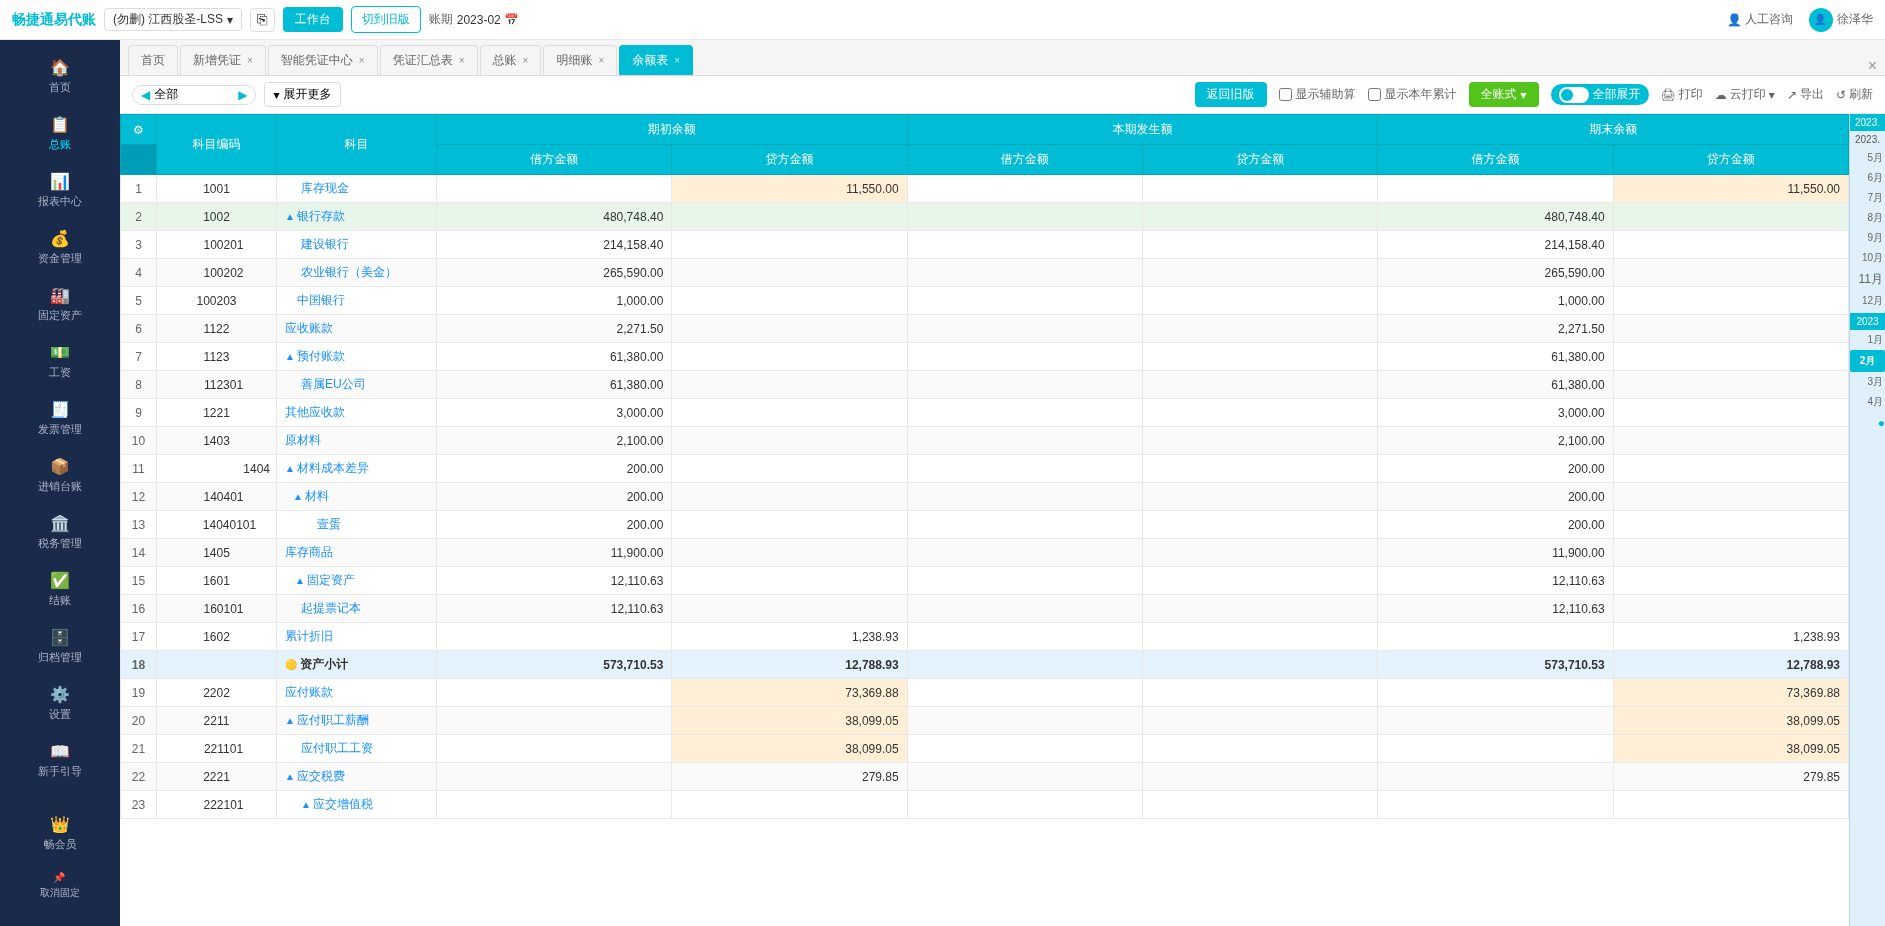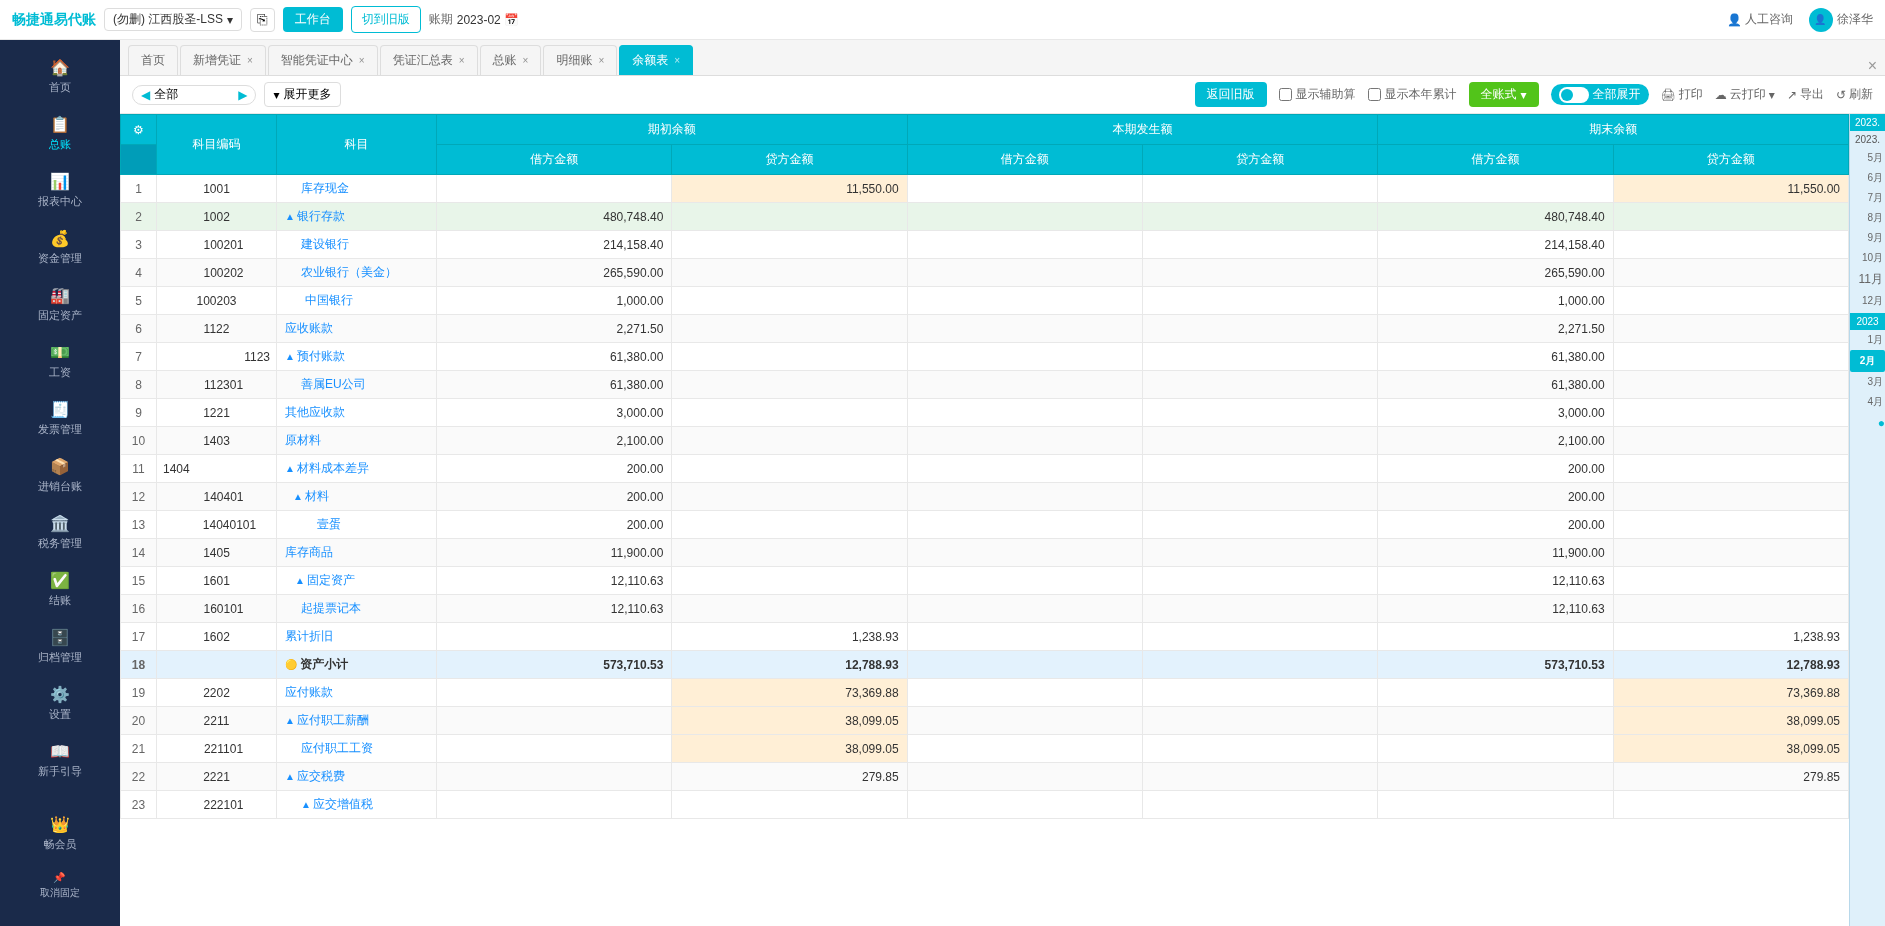--- a/index.html
+++ b/index.html
@@ -315,42 +315,42 @@
                     <td class="amount-cell" style="text-align: right; padding-right: 8px;">265,590.00</td>
                     <td class="amount-cell" style="text-align: right; padding-right: 8px;"></td>
                     <td class="amount-cell" style="text-align: right; padding-right: 8px;"></td>
                     <td class="amount-cell" style="text-align: right; padding-right: 8px;"></td>
                     <td class="amount-cell" style="text-align: right; padding-right: 8px;">265,590.00</td>
                     <td class="amount-cell" style="text-align: right; padding-right: 8px;"></td>
                   </tr>
                   <tr>
                     <td style="text-align: center; color: rgb(102, 102, 102);">5</td>
                     <td style="text-align: center; ">100203</td>
-                    <td class="name-col" style="padding-left: 28px;"><a href="#">中国银行</a></td>
+                    <td class="name-col" style="padding-left: 20px;"><a href="#">中国银行</a></td>
                     <td class="amount-cell" style="text-align: right; padding-right: 8px;">1,000.00</td>
                     <td class="amount-cell" style="text-align: right; padding-right: 8px;"></td>
                     <td class="amount-cell" style="text-align: right; padding-right: 8px;"></td>
                     <td class="amount-cell" style="text-align: right; padding-right: 8px;"></td>
                     <td class="amount-cell" style="text-align: right; padding-right: 8px;">1,000.00</td>
                     <td class="amount-cell" style="text-align: right; padding-right: 8px;"></td>
                   </tr>
                   <tr>
                     <td style="text-align: center; color: rgb(102, 102, 102);">6</td>
                     <td style="text-align: center;">1122</td>
                     <td class="name-col" style="padding-left: 8px;"><a href="#">应收账款</a></td>
                     <td class="amount-cell" style="text-align: right; padding-right: 8px;">2,271.50</td>
                     <td class="amount-cell" style="text-align: right; padding-right: 8px;"></td>
                     <td class="amount-cell" style="text-align: right; padding-right: 8px;"></td>
                     <td class="amount-cell" style="text-align: right; padding-right: 8px;"></td>
                     <td class="amount-cell" style="text-align: right; padding-right: 8px;">2,271.50</td>
                     <td class="amount-cell" style="text-align: right; padding-right: 8px;"></td>
                   </tr>
                   <tr>
                     <td style="text-align: center; color: rgb(102, 102, 102);">7</td>
-                    <td style="text-align: right;">1123</td>
+                    <td style="text-align: center;">1123</td>
                     <td class="name-col" style="padding-left: 8px;"><span style="color: rgb(24, 144, 255); font-size: 10px; margin-right: 2px; cursor: pointer;">▲</span><a href="#">预付账款</a></td>
                     <td class="amount-cell" style="text-align: right; padding-right: 8px;">61,380.00</td>
                     <td class="amount-cell" style="text-align: right; padding-right: 8px;"></td>
                     <td class="amount-cell" style="text-align: right; padding-right: 8px;"></td>
                     <td class="amount-cell" style="text-align: right; padding-right: 8px;"></td>
                     <td class="amount-cell" style="text-align: right; padding-right: 8px;">61,380.00</td>
                     <td class="amount-cell" style="text-align: right; padding-right: 8px;"></td>
                   </tr>
                   <tr>
                     <td style="text-align: center; color: rgb(102, 102, 102);">8</td>
@@ -380,21 +380,21 @@
                     <td class="name-col" style="padding-left: 8px;"><a href="#">原材料</a></td>
                     <td class="amount-cell" style="text-align: right; padding-right: 8px;">2,100.00</td>
                     <td class="amount-cell" style="text-align: right; padding-right: 8px;"></td>
                     <td class="amount-cell" style="text-align: right; padding-right: 8px;"></td>
                     <td class="amount-cell" style="text-align: right; padding-right: 8px;"></td>
                     <td class="amount-cell" style="text-align: right; padding-right: 8px;">2,100.00</td>
                     <td class="amount-cell" style="text-align: right; padding-right: 8px;"></td>
                   </tr>
                   <tr>
                     <td style="text-align: center; color: rgb(102, 102, 102);">11</td>
-                    <td style="text-align: left; margin-left: 16px;">1404</td>
+                    <td style="text-align: right; margin-left: 16px;">1404</td>
                     <td class="name-col" style="padding-left: 8px;"><span style="color: rgb(24, 144, 255); font-size: 10px; margin-right: 2px; cursor: pointer;">▲</span><a href="#">材料成本差异</a></td>
                     <td class="amount-cell" style="text-align: right; padding-right: 8px;">200.00</td>
                     <td class="amount-cell" style="text-align: right; padding-right: 8px;"></td>
                     <td class="amount-cell" style="text-align: right; padding-right: 8px;"></td>
                     <td class="amount-cell" style="text-align: right; padding-right: 8px;"></td>
                     <td class="amount-cell" style="text-align: right; padding-right: 8px;">200.00</td>
                     <td class="amount-cell" style="text-align: right; padding-right: 8px;"></td>
                   </tr>
                   <tr>
                     <td style="text-align: center; color: rgb(102, 102, 102);">12</td>

